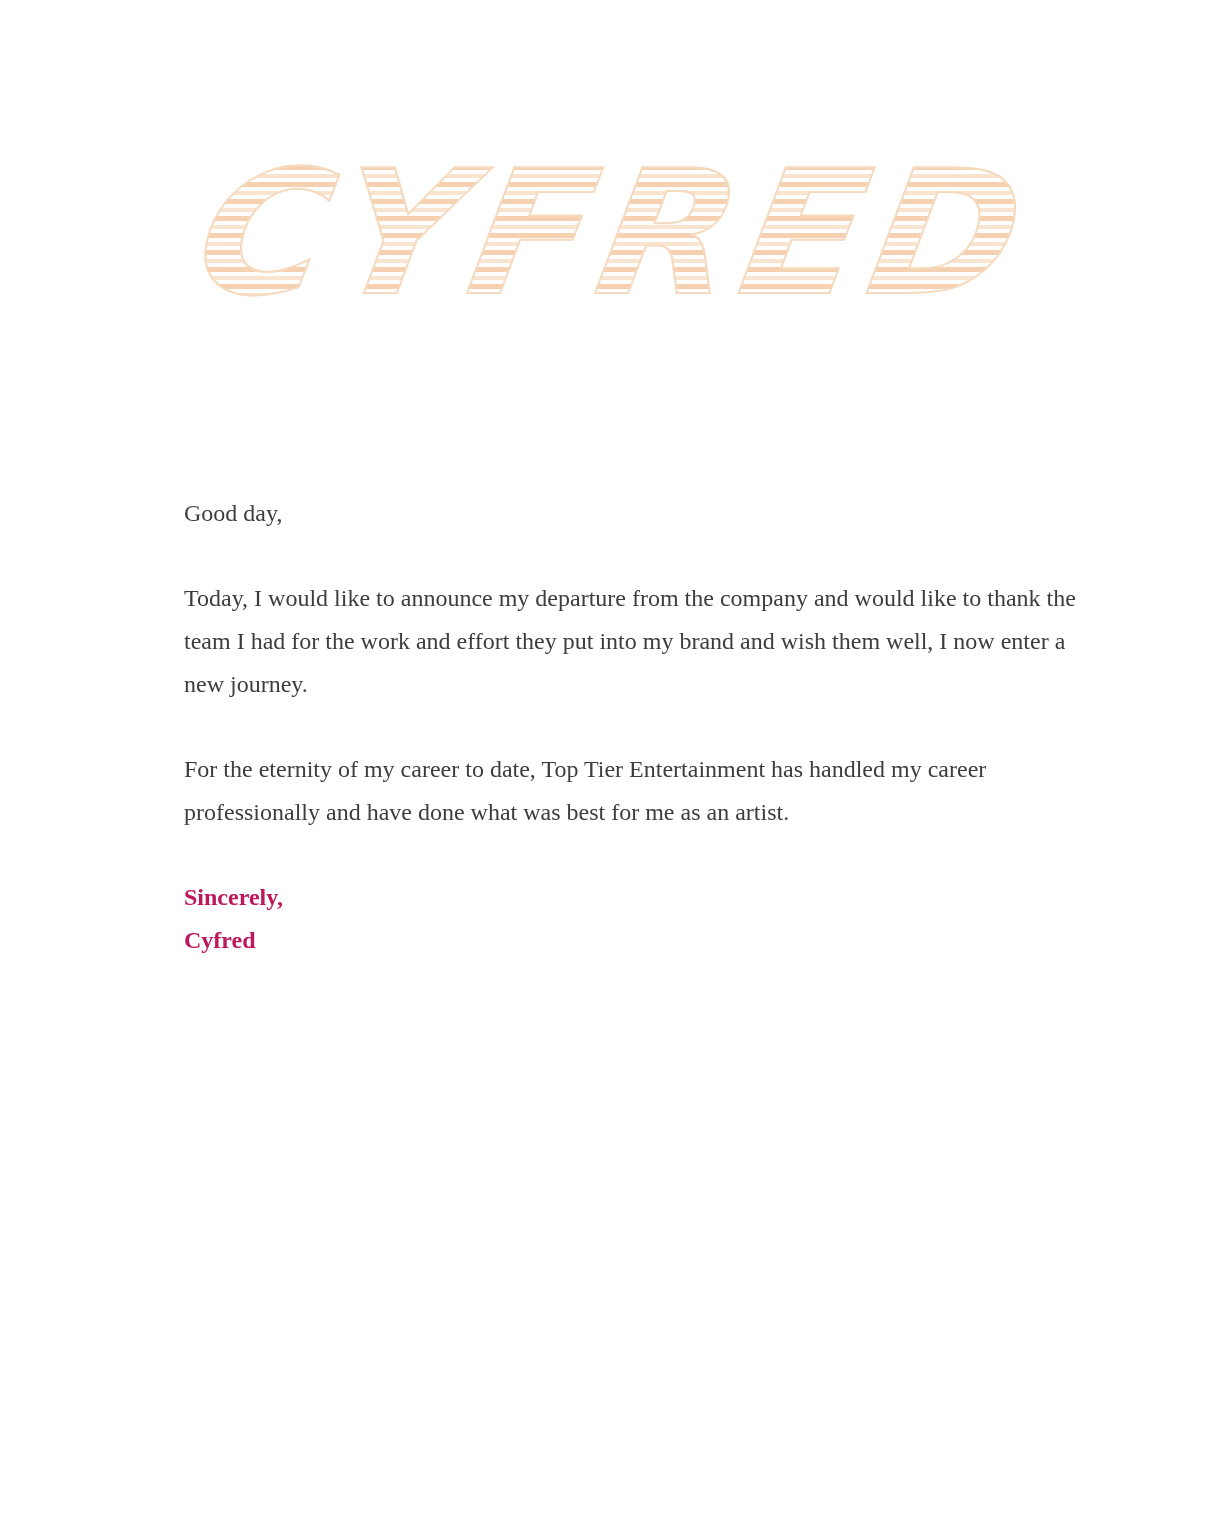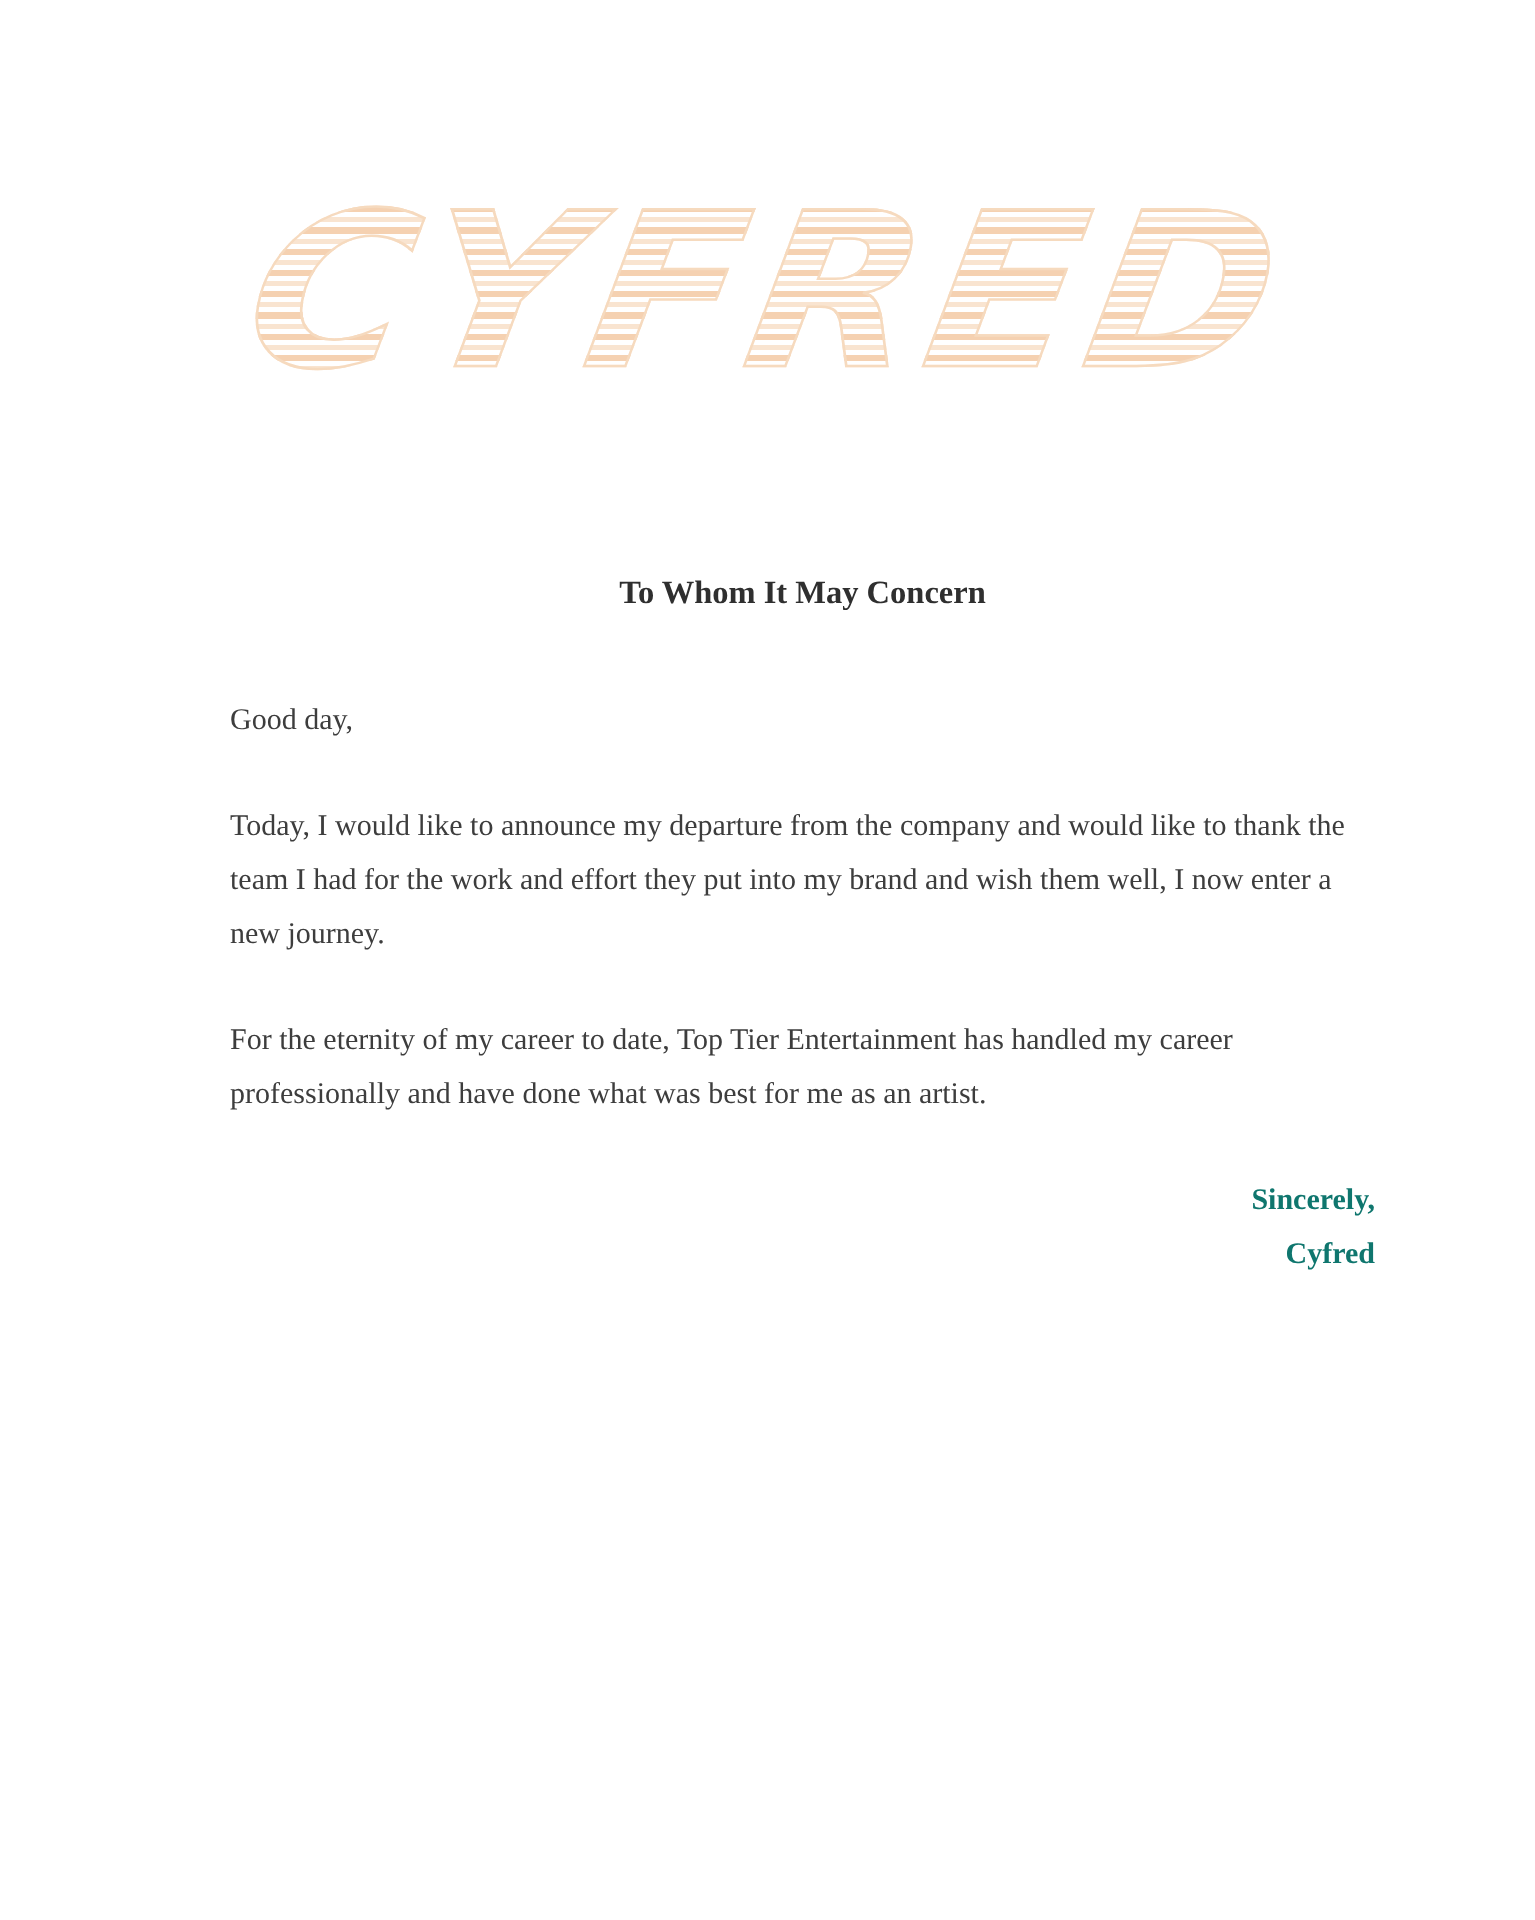--- a/index.html
+++ b/index.html
@@ -58,42 +58,41 @@
   }
   .letter-heading {
     text-align: center;
     font-size: 26px;
     font-weight: bold;
     color: #2f2f2f;
     margin-bottom: 60px;
   }
   .salutation {
     margin-bottom: 42px;
+    margin-top: 40px;
   }
   .para {
     margin-bottom: 42px;
   }
   .closing, .signature {
     font-weight: bold;
-    color: #0f766e;
-    text-align: right;
+    color: #be185d;
   }
 </style>
 </head>
 <body>
 
 <div class="page">
 
   <div class="logo-wrap">
     <span class="logo-text">CYFRED</span>
   </div>
 
   <div class="letter">
 
-    <div class="letter-heading">To Whom It May Concern</div>
 
     <p class="salutation">Good day,</p>
 
     <p class="para">Today, I would like to announce my departure from the company and would like to thank the team I had for the work and effort they put into my brand and wish them well, I now enter a new journey.</p>
 
     <p class="para">For the eternity of my career to date, Top Tier Entertainment has handled my career professionally and have done what was best for me as an artist.</p>
 
     <p class="closing">Sincerely,</p>
 
     <p class="signature">Cyfred</p>

